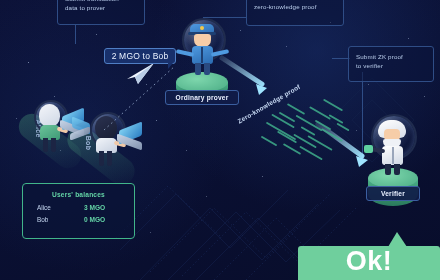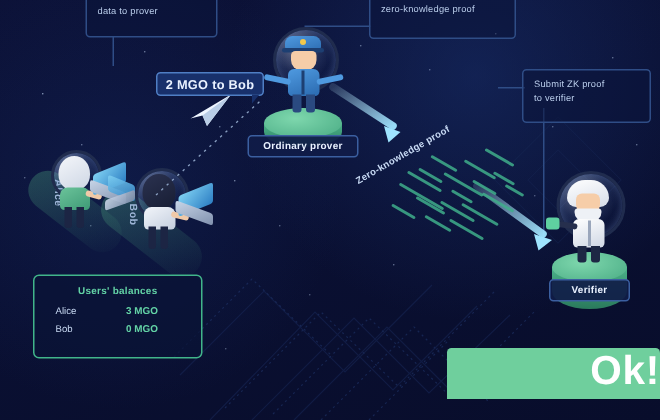--- a/index.html
+++ b/index.html
@@ -30,21 +30,21 @@
   .connector{position:absolute;background:#2f4d86;}
 
   
   .pill{
     position:absolute;border:1px solid #3b5fa0;border-radius:3px;
     background:rgba(16,28,72,.92);
     display:flex;align-items:center;justify-content:center;
     color:#eaf2ff;white-space:nowrap;box-sizing:border-box;
   }
   .pill.blue{background:#18306b;border-color:#4f7ec4;}
-  #badge-transfer{font-size:8.5px;font-weight:bold;letter-spacing:.2px;}
+  #badge-transfer{font-size:8.5px;font-weight:normal;letter-spacing:.2px;}
   #label-prover,#label-verifier{font-size:6.6px;font-weight:bold;letter-spacing:.2px;}
 
   
   #balances{
     position:absolute;left:22px;top:183px;width:113px;height:56px;
     border:1px solid #41b58a;border-radius:4px;background:rgba(10,20,54,.72);
     box-sizing:border-box;padding:7px 10px;
   }
   #balances .btitle{color:#63d3a6;font-size:6.6px;font-weight:bold;text-align:center;margin-bottom:6px;letter-spacing:.2px;}
   #balances .brow{display:flex;justify-content:space-between;margin-bottom:5px;padding:0 6px 0 4px;}
@@ -69,23 +69,23 @@
   
   #zkblocks{position:absolute;left:252px;top:96px;width:110px;height:70px;}
   .zrow{position:absolute;height:2px;background:#3fae8b;opacity:.85;border-radius:1px;}
   #zklabel{
     position:absolute;left:238px;top:118px;color:#c9dbf5;font-size:6.4px;font-weight:bold;
     letter-spacing:.2px;transform:rotate(-30deg);transform-origin:left center;white-space:nowrap;
   }
 
   
   #ok-bubble{
-    position:absolute;left:298px;top:232px;width:142px;height:34px;
+    position:absolute;left:298px;top:246px;width:142px;height:34px;
     background:#6fcf9d;border-radius:3px 3px 0 0;
-    display:flex;align-items:flex-start;justify-content:flex-end;overflow:hidden;
+    display:flex;align-items:flex-start;justify-content:center;overflow:hidden;
   }
   #ok-bubble span{color:#ffffff;font-size:27px;font-weight:bold;line-height:30px;letter-spacing:.5px;}
   #ok-tail{position:absolute;left:388px;top:232px;width:0;height:0;
     border-left:9px solid transparent;border-right:10px solid transparent;border-bottom:15px solid #6fcf9d;}
 
   
   .laptop{position:absolute;}
 </style>
 </head>
 <body>

